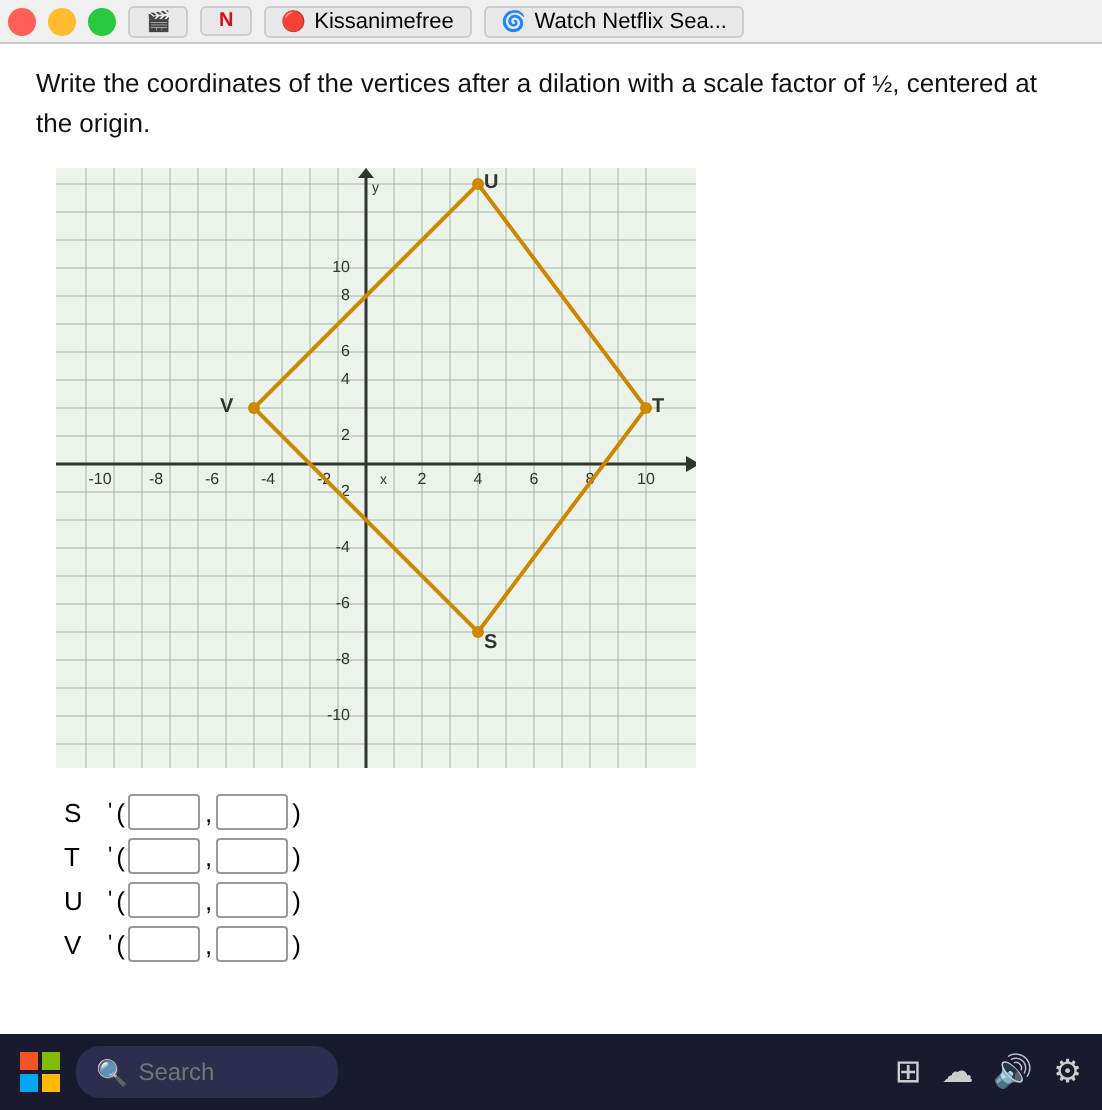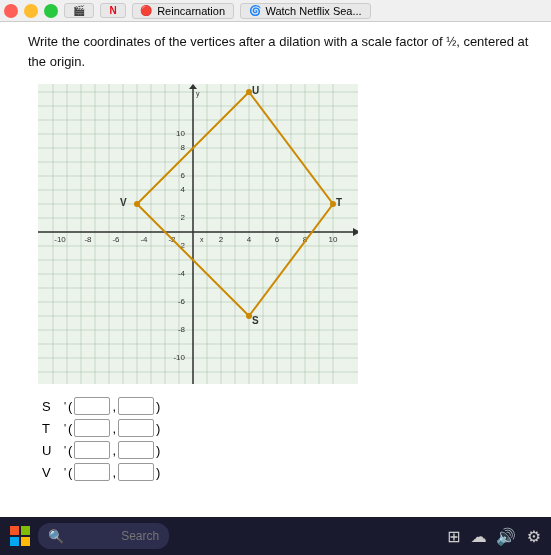--- a/index.html
+++ b/index.html
@@ -37,21 +37,21 @@
       font-size: 11px;
       border: 1px solid #ccc;
       background: #e8e8e8;
       border-radius: 3px;
       gap: 4px;
     }
     .taskbar-tab .icon { font-size: 10px; }
 
     
     .content {
-      padding: 10px 14px 6px 28px;
+      padding: 10px 14px 6px 18px;
     }
 
     .question-text {
       font-size: 13px;
       color: #111;
       line-height: 1.5;
       margin-bottom: 8px;
     }
 
     
@@ -134,21 +134,20 @@
       height: 26px;
       min-width: 130px;
     }
     .search-bar input {
       background: transparent;
       border: none;
       outline: none;
       color: #ccc;
       font-size: 12px;
       width: 90px;
-      text-align: right;
     }
 
     .bottom-icons {
       margin-left: auto;
       display: flex;
       align-items: center;
       gap: 10px;
     }
     .bottom-icon {
       color: #ccc;
@@ -164,21 +163,21 @@
   <span class="taskbar-btn green"></span>
 
   <div class="taskbar-tab">
     <span class="icon">🎬</span>
   </div>
   <div class="taskbar-tab">
     <span class="icon" style="color:#e50914;font-weight:bold;">N</span>
   </div>
   <div class="taskbar-tab">
     <span class="icon">🔴</span>
-    <span>Reincarnation</span>
+    <span>Kissanimefree</span>
   </div>
   <div class="taskbar-tab">
     <span class="icon">🌀</span>
     <span>Watch Netflix Sea...</span>
   </div>
 </div>
 
 <div class="content">
   <div class="question-text">
     <span>Write the coordinates of the vertices after a dilation with a scale factor of </span><span style="font-size:12px;">½</span><span>, centered at the origin.</span>

